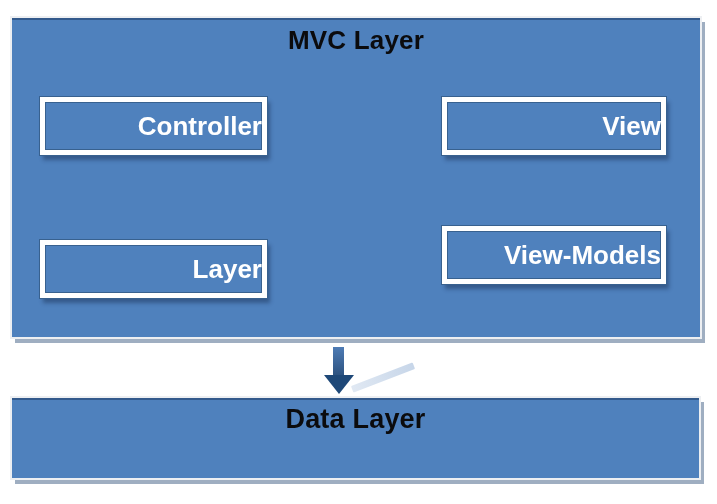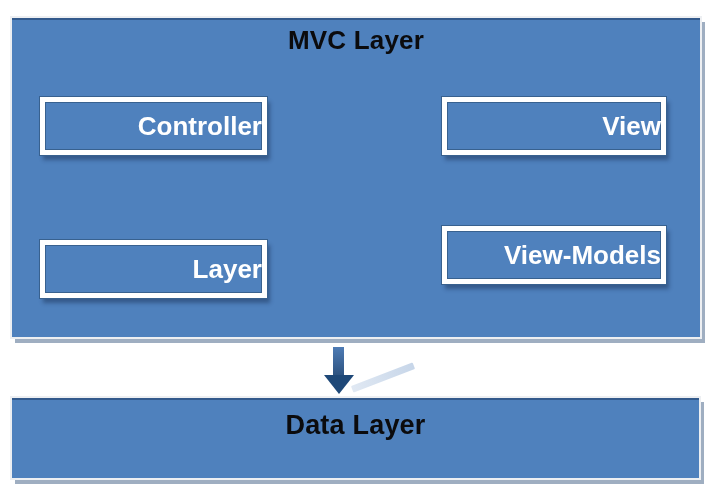--- a/index.html
+++ b/index.html
@@ -39,21 +39,21 @@
   .layer-title {
     text-align: center;
     font-weight: bold;
     font-size: 26px;
     color: #0B0B0D;
     padding-top: 7px;
     letter-spacing: 0.2px;
   }
   .data-box .layer-title {
     font-size: 27px;
-    padding-top: 12px;
+    padding-top: 6px;
   }
   
   .node {
     position: absolute;
     width: 227px;
     height: 58px;
     background: #4F81BD;
     border: 5px solid #FFFFFF;
     outline: 1px solid #38618F;
     box-shadow: inset 0 0 0 1px #38618F,

